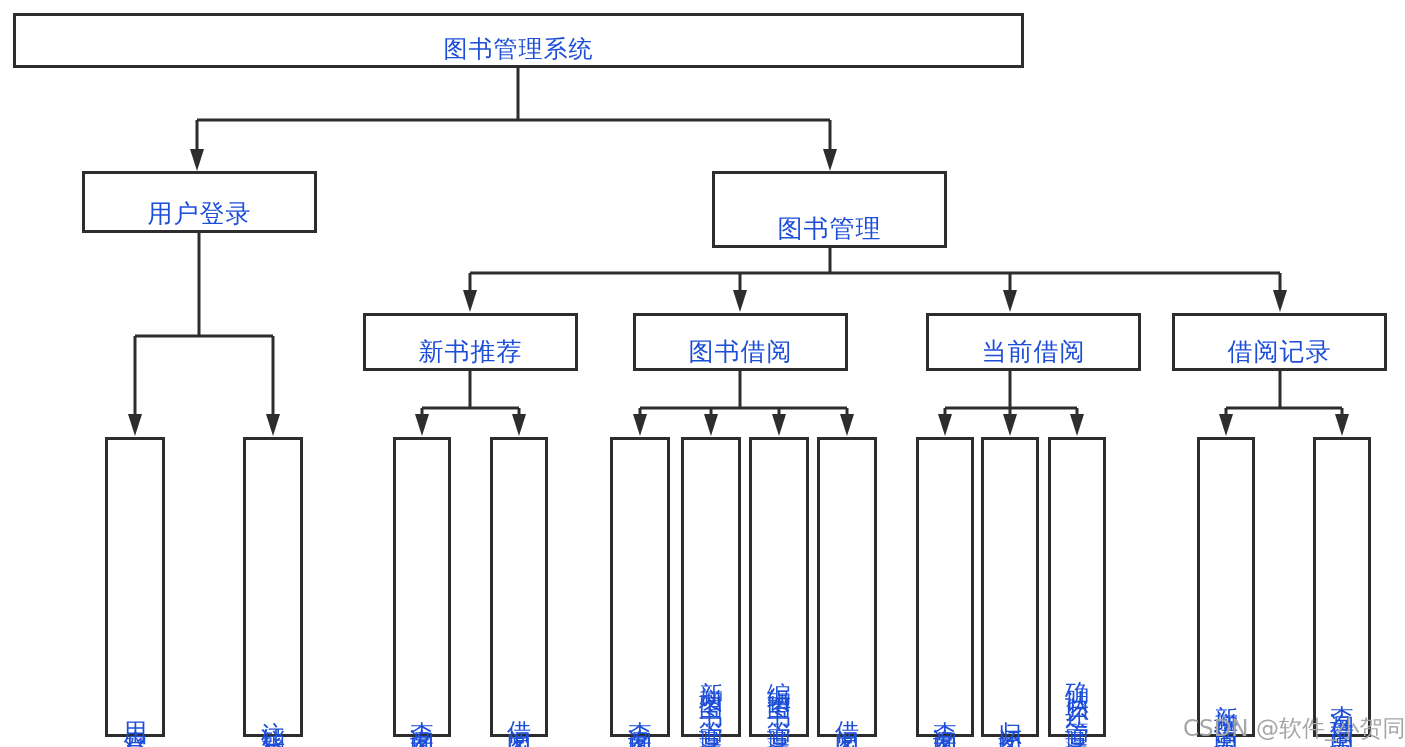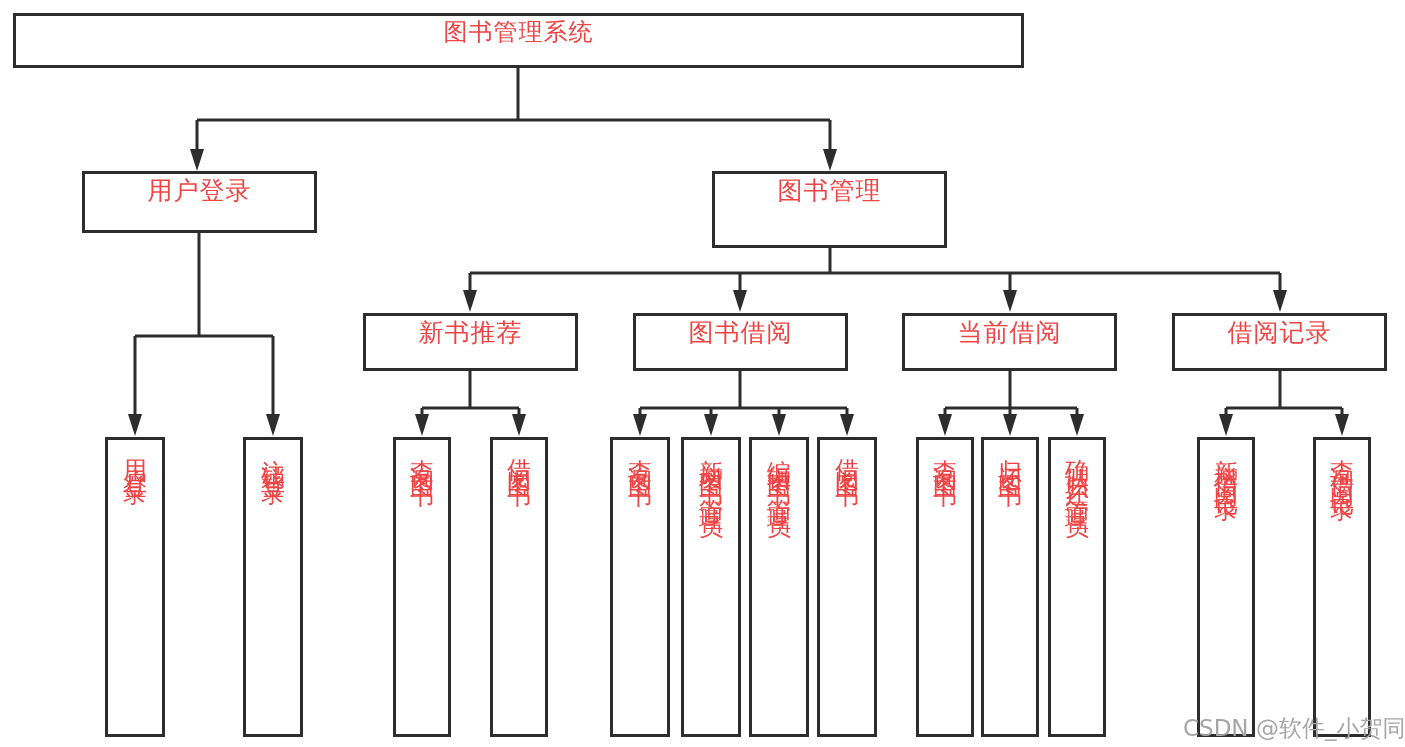--- a/index.html
+++ b/index.html
@@ -28,24 +28,24 @@
     stroke: var(--line);
     stroke-width: 3;
     fill: none;
   }
   svg.wires polygon { fill: var(--line); stroke: none; }
   .box {
     position: absolute;
     background: var(--box_bg);
     border: 3px solid var(--line);
     display: flex;
-    align-items: flex-start;
+    align-items: flex-end;
     justify-content: center;
     z-index: 2;
-    color: #ef4444;
+    color: #1d4ed8;
   }
   .box.h .lbl {
     font-size: 25px;
     letter-spacing: 1px;
     white-space: nowrap;
   }
   .box.root .lbl { font-size: 24px; }
   .box.v { height: 300px; top: 437px; }
   .box.v .lbl {
     writing-mode: vertical-rl;
@@ -123,21 +123,21 @@
   <div class="box h" style="left:712px;top:171px;width:235px;height:77px">
     <span class="lbl">图书管理</span>
   </div>
 
   <div class="box h" style="left:633px;top:313px;width:215px;height:58px">
     <span class="lbl">图书借阅</span>
   </div>
   <div class="box h" style="left:363px;top:313px;width:215px;height:58px">
     <span class="lbl">新书推荐</span>
   </div>
-  <div class="box h" style="left:902px;top:313px;width:215px;height:58px">
+  <div class="box h" style="left:926px;top:313px;width:215px;height:58px">
     <span class="lbl">当前借阅</span>
   </div>
   <div class="box h" style="left:1172px;top:313px;width:215px;height:58px">
     <span class="lbl">借阅记录</span>
   </div>
 
   <div class="box v" style="left:105px;width:60px">
     <span class="lbl">用户登录</span>
   </div>
   <div class="box v" style="left:243px;width:60px">

